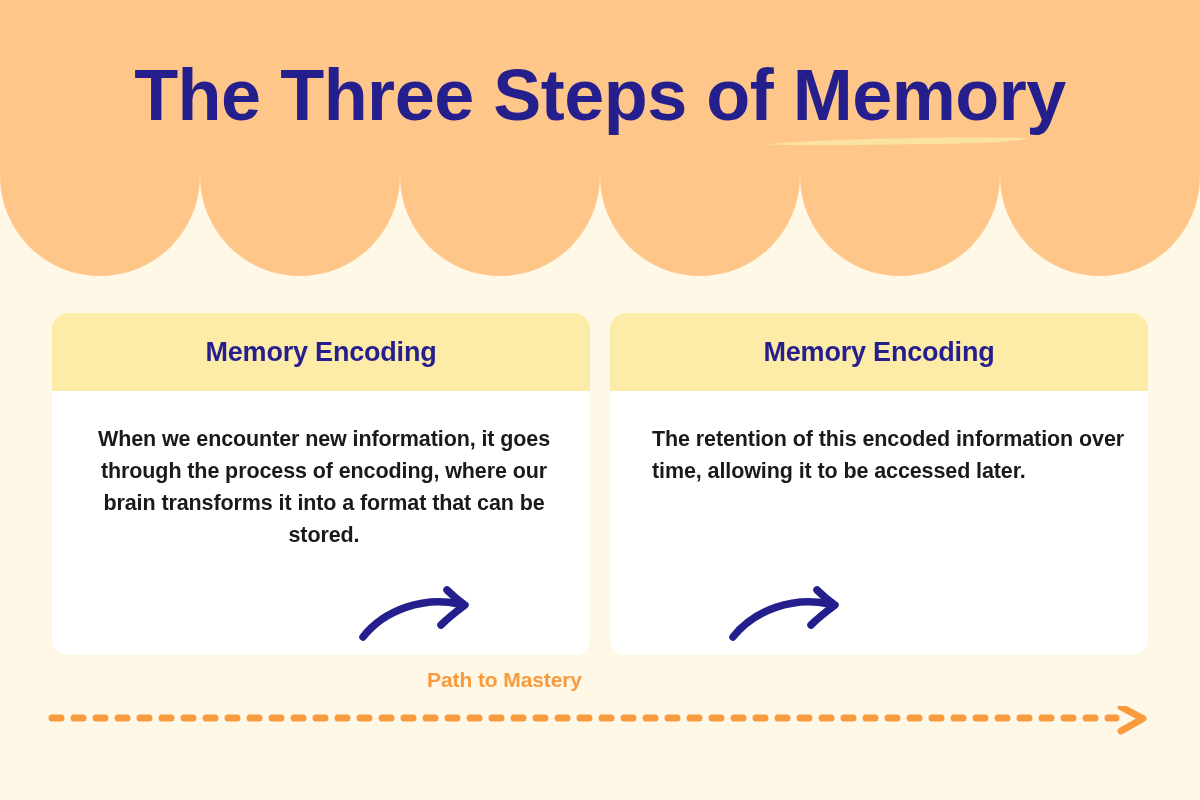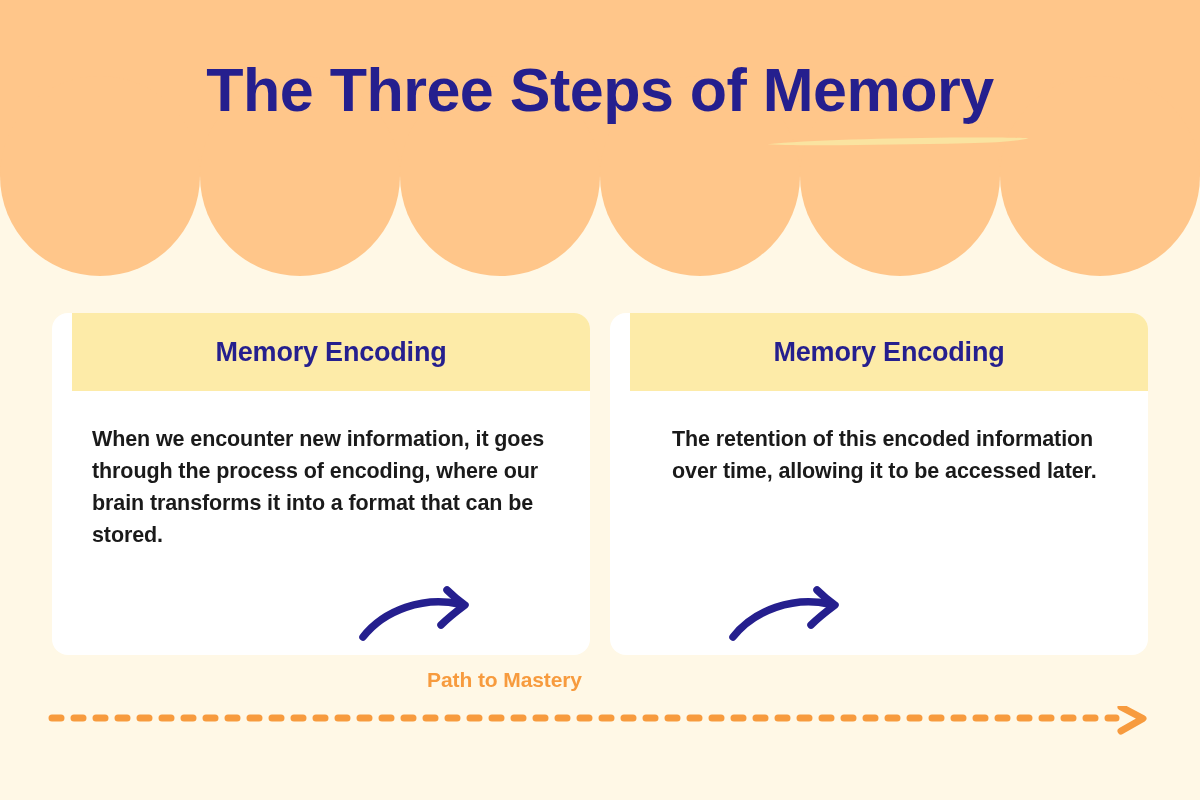--- a/index.html
+++ b/index.html
@@ -46,21 +46,21 @@
     background: #FFC68A;
     flex: 0 0 200px;
   }
 
   #page-title {
     position: absolute;
     left: 0;
     top: 58px;
     width: 1200px;
     text-align: center;
-    font-size: 61px;
+    font-size: 72px;
     font-weight: bold;
     letter-spacing: -0.5px;
     color: #251F8E;
     line-height: 1.05;
     z-index: 3;
     white-space: nowrap;
   }
   #title-underline {
     position: absolute;
     left: 766px;
@@ -82,21 +82,20 @@
     z-index: 4;
   }
   .card {
     flex: 1 1 0;
     background: #FFFFFF;
     border-radius: 16px;
     overflow: hidden;
     display: flex;
     flex-direction: column;
     box-sizing: border-box;
-    padding-left: 20px;
   }
   .card-header {
     background: #FDEBA8;
     height: 78px;
     display: flex;
     align-items: center;
     justify-content: center;
     flex: 0 0 78px;
   }
   .card-title {
@@ -112,21 +111,21 @@
     box-sizing: border-box;
     flex: 1 1 auto;
   }
   .card-text {
     font-size: 21.5px;
     font-weight: bold;
     line-height: 1.49;
     color: #1A1A1A;
     letter-spacing: -0.1px;
   }
-  .card-1 .card-body { padding-left: 20px; padding-right: 14px; }
+  .card-1 .card-body { padding-left: 20px; padding-right: 14px; text-align: center; }
   .card-2 .card-body { padding-left: 42px; padding-right: 14px; }
   .card-3 .card-body { padding-left: 46px; padding-right: 14px; }
 
   
   .connector-arrow {
     position: absolute;
     z-index: 6;
     pointer-events: none;
   }
   #connector-arrow-1 { left: 358px; top: 584px; }

